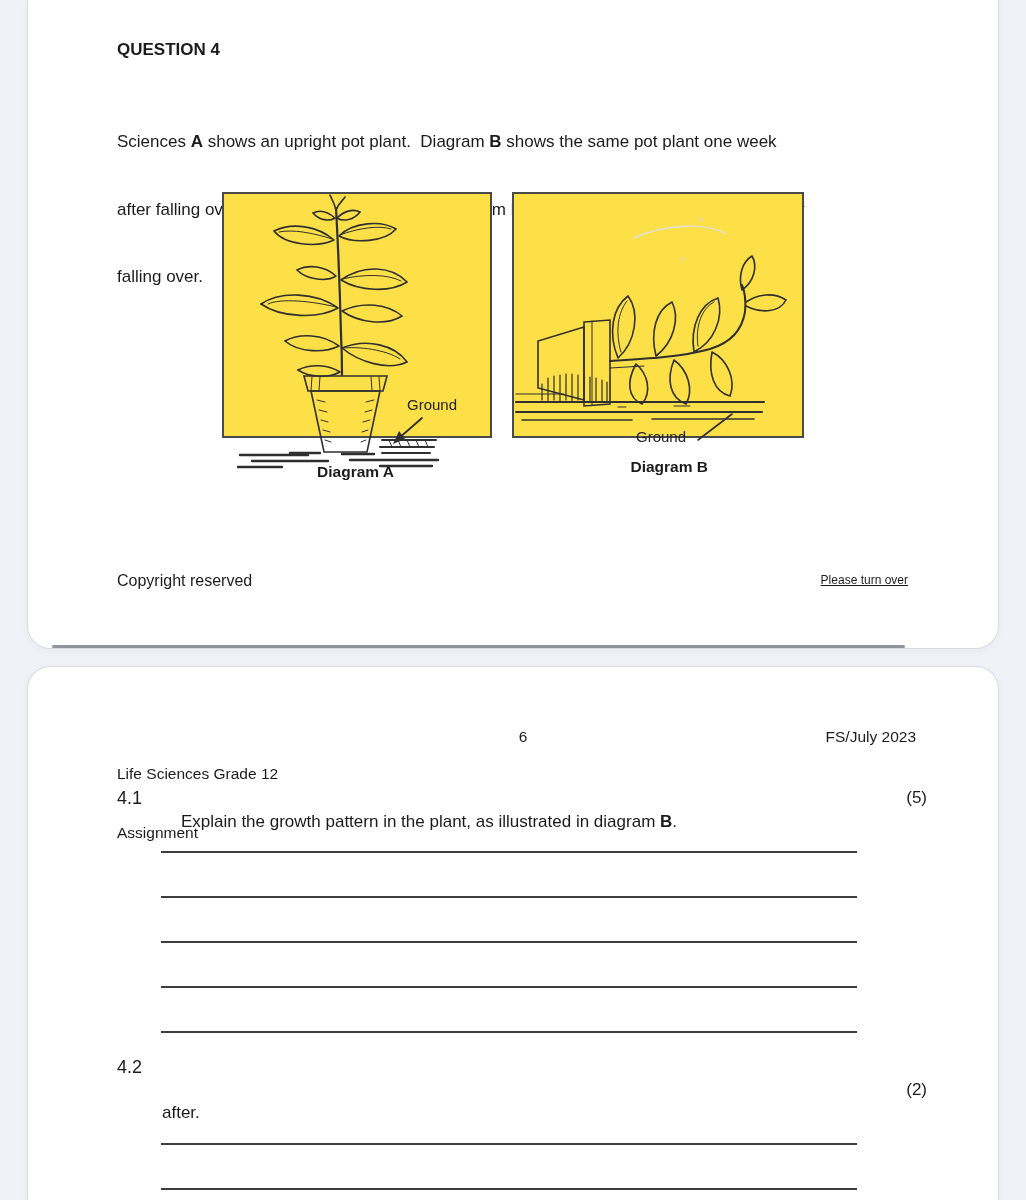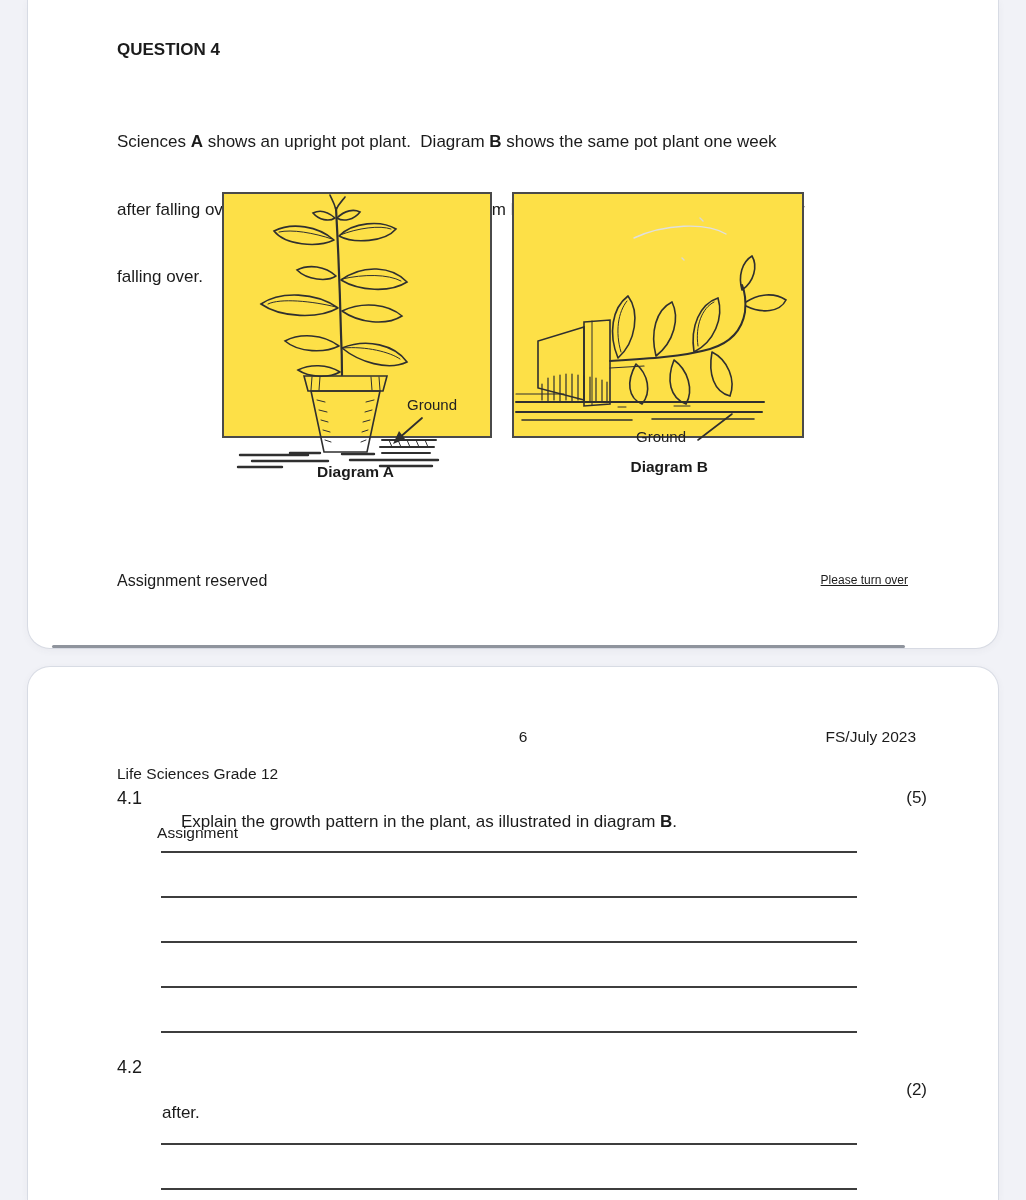--- a/index.html
+++ b/index.html
@@ -132,29 +132,29 @@
         <path d="M2,200 L50,200" stroke-width="1.2"></path>
         <path d="M104,213 L112,213 M160,212 L176,212" stroke-width="1"></path>
 
         <path d="M184,246 L218,220" stroke-width="1.6"></path>
       </g>
     </svg>
     <span class="glabel" style="left:122px;top:234px;">Ground</span>
     <span class="caption" style="left:94px;top:264px;width:100px;">Diagram B</span>
   </div>
 
-  <div class="abs smalltext" style="left:89px;top:571px;font-size:16px;">Assignment reserved</div>
+  <div class="abs smalltext" style="left:89px;top:571px;font-size:16px;">Copyright reserved</div>
   <div class="abs smalltext" style="right:90px;top:571px;font-size:12px;text-decoration:underline;">Please turn over</div>
 
   <div class="page-edge"></div>
 </section>
 
 <section class="page page-two">
 
-  <div class="abs smalltext" style="left:89px;top:58px;text-align:center;">
+  <div class="abs smalltext" style="left:89px;top:58px;">
     <span class="line" style="display:block;white-space:pre;">Life Sciences Grade 12</span>
     <span class="line" style="display:block;white-space:pre;">Assignment</span>
   </div>
   <div class="abs smalltext center" style="left:465px;top:60px;width:60px;">6</div>
   <div class="abs smalltext" style="right:82px;top:60px;">FS/July 2023</div>
 
   <div class="abs qnum" style="left:89px;top:121px;">4.1</div>
   <div class="abs bodytext" style="left:134px;top:121px;">
     <span>Explain the growth pattern in the plant, as illustrated in diagram </span><b class="seg">B</b><span>.</span>
   </div>

